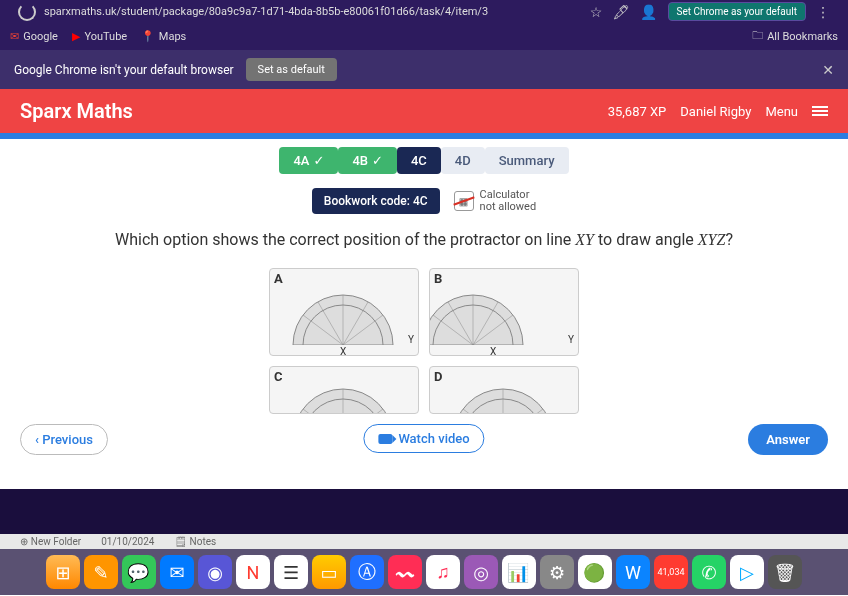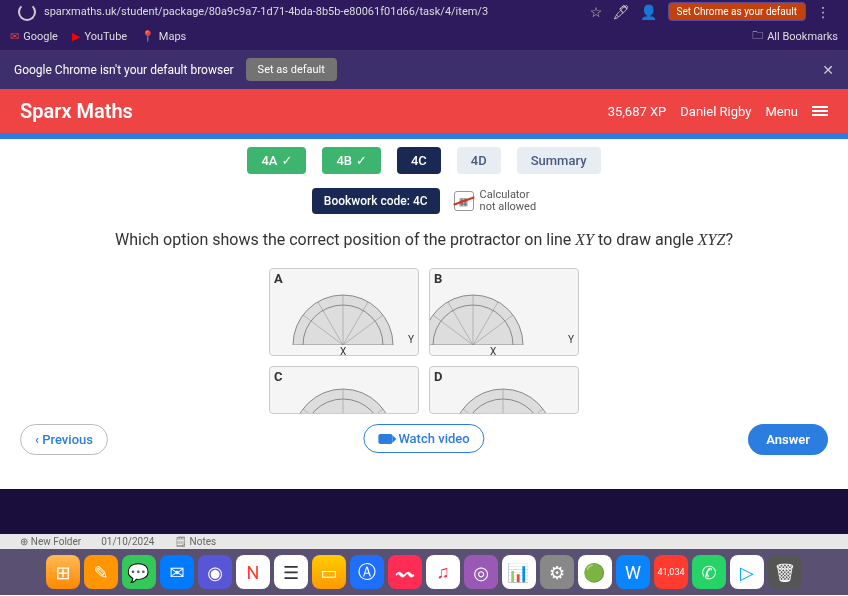--- a/index.html
+++ b/index.html
@@ -4,21 +4,21 @@
 <style>
   * { box-sizing: border-box; margin: 0; padding: 0; font-family: -apple-system, BlinkMacSystemFont, "Segoe UI", Roboto, sans-serif; }
   body { background: #1a0e3d; width: 848px; height: 596px; overflow: hidden; }
   
   .chrome-top { background: #2d1b5e; color: #fff; }
   .url-row { display: flex; align-items: center; padding: 2px 18px; gap: 8px; font-size: 11px; }
   .url-row .reload { width: 18px; height: 18px; border: 2px solid #ccc; border-radius: 50%; border-top-color: transparent; }
   .url-bar { flex: 1; color: #ddd; }
   .url-icons { display: flex; gap: 10px; align-items: center; }
   .star-icon, .ext-icon, .profile-icon { font-size: 14px; color: #ccc; }
-  .set-default-btn-top { background: #c2410c; border: 1px solid #5a4a9e; color: #fff; padding: 3px 8px; border-radius: 4px; font-size: 10px; }
+  .set-default-btn-top { background: #0f766e; border: 1px solid #5a4a9e; color: #fff; padding: 3px 8px; border-radius: 4px; font-size: 10px; }
   .dots { color: #ccc; font-size: 14px; }
   
   .bookmarks-row { display: flex; align-items: center; padding: 4px 10px; gap: 14px; font-size: 11px; color: #ddd; }
   .bookmark-item { display: flex; align-items: center; gap: 4px; }
   .gmail-icon { color: #ea4335; }
   .yt-icon { color: #ff0000; }
   .maps-icon { color: #34a853; }
   .all-bookmarks { margin-left: auto; display:flex; align-items:center; gap:4px; }
   
   .default-bar { background: #3d2f6b; color: #fff; display: flex; align-items: center; padding: 8px 14px; font-size: 12px; gap: 12px; position: relative; }
@@ -28,21 +28,21 @@
   .app-header { background: #ef4444; color: #fff; display: flex; align-items: center; padding: 10px 20px; }
   .app-title { font-size: 20px; font-weight: 600; }
   .header-right { margin-left: auto; display: flex; align-items: center; gap: 14px; font-size: 13px; }
   .menu-icon { display: inline-flex; flex-direction: column; gap: 2px; }
   .menu-icon span { width: 16px; height: 2px; background: #fff; }
   
   .blue-strip { background: #2b7de0; height: 6px; }
   
   .content { background: #fff; padding: 8px 0 0 0; position: relative; min-height: 350px; }
   
-  .task-tabs { display: flex; justify-content: center; gap: 16px; margin-bottom: 14px; }
+  .task-tabs { display: flex; justify-content: center; gap: 0; margin-bottom: 14px; }
   .task-tab { padding: 6px 14px; border-radius: 4px; font-size: 13px; font-weight: 500; color: #fff; }
   .tab-green { background: #3eb56e; }
   .tab-navy { background: #1a2854; }
   .tab-gray { background: #e8ecf3; color: #4a5a7a; }
   .check { margin-left: 4px; }
   
   .info-row { display: flex; justify-content: center; align-items: center; gap: 14px; margin-bottom: 14px; }
   .bookwork-badge { background: #1a2854; color: #fff; padding: 6px 12px; border-radius: 4px; font-size: 12px; font-weight: 500; }
   .calc-info { display: flex; align-items: center; gap: 6px; font-size: 11px; color: #555; }
   .calc-icon { width: 20px; height: 20px; border: 1px solid #999; border-radius: 3px; position: relative; display: inline-flex; align-items: center; justify-content: center; font-size: 10px; }

